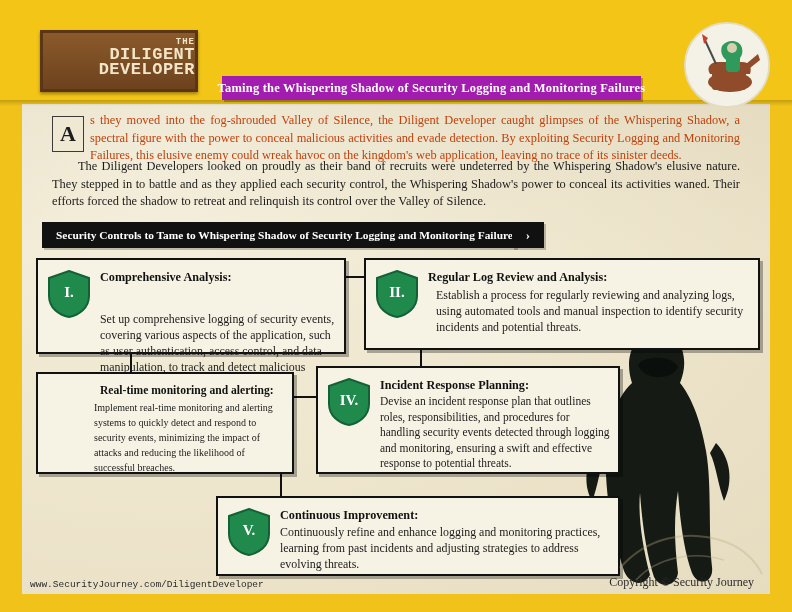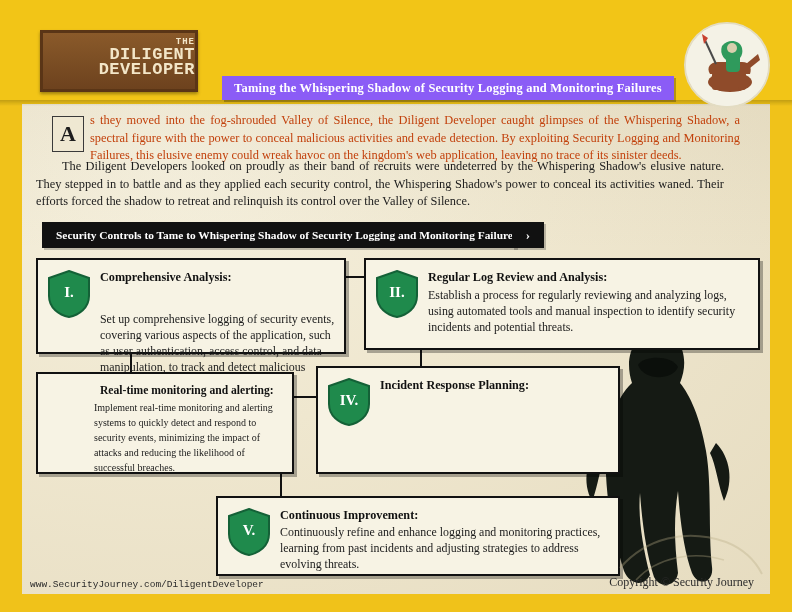--- a/index.html
+++ b/index.html
@@ -61,22 +61,22 @@
   .logo .l4{font-size:8px;letter-spacing:2px;margin-top:14px;}
   
   .knight{
     position:absolute;right:22px;top:22px;width:82px;height:82px;border-radius:50%;
     background:#f3f1e4;
     border:2px solid #e3dcc2;
     overflow:hidden;
   }
   
   .title-bar{
-    position:absolute;left:222px;top:76px;width:452px;height:24px;
-    background:#8b5cf6;
+    position:absolute;left:222px;top:76px;width:419px;height:24px;
+    background:#a21caf;
     display:flex;align-items:center;justify-content:center;
     box-shadow:2px 2px 0 rgba(0,0,0,.25);
   }
   .title-bar span{
     color:#fff;font-size:12.5px;font-weight:bold;letter-spacing:.2px;
     font-family:"Liberation Serif", serif;
     white-space:nowrap;
   }
   
   .dropcap{
@@ -84,21 +84,21 @@
     border:1px solid #3a3a3a;
     display:flex;align-items:center;justify-content:center;
     font-size:22px;font-weight:bold;color:#1d1d1d;
     background:#efe8d2;
   }
   .para1{
     position:absolute;left:90px;top:112px;width:650px;
     font-size:12.4px;line-height:17.5px;color:#c2410c;text-align:justify;
   }
   .para2{
-    position:absolute;left:36px;top:158px;width:688px;
+    position:absolute;left:52px;top:158px;width:688px;
     font-size:12.4px;line-height:17.5px;color:#1b1b1b;text-align:justify;
     text-indent:26px;
   }
   
   .section-bar{
     position:absolute;left:42px;top:222px;width:460px;height:26px;
     background:#111;display:flex;align-items:center;padding-left:14px;
     box-shadow:2px 2px 0 rgba(0,0,0,.22);
   }
   .section-bar span{color:#fff;font-size:11.4px;font-weight:bold;white-space:nowrap;}
@@ -239,36 +239,37 @@
   </div>
 
   <div class="card" style="left:364px;top:258px;width:392px;height:88px;">
     <div class="shield">
       <svg width="42" height="48" viewBox="0 0 42 48">
           <path d="M21 1 L41 8 V26 C41 38 31 45 21 47 C11 45 1 38 1 26 V8 Z" fill="#1f8a4c" stroke="#146137" stroke-width="2"></path>
         </svg>
       <div class="num">II.</div>
     </div>
     <div class="ctitle">Regular Log Review and Analysis:</div>
-    <div class="cbody" style="top:27px;">Establish a process for regularly reviewing and analyzing logs, using automated tools and manual inspection to identify security incidents and potential threats.</div>
+    <div class="cbody" style="top:27px;margin-left:8px;">Establish a process for regularly reviewing and analyzing logs, using automated tools and manual inspection to identify security incidents and potential threats.</div>
   </div>
 
   <div class="card" style="left:36px;top:372px;width:254px;height:98px;">
     <div class="ctitle" style="font-size:11.6px;">Real-time monitoring and alerting:</div>
     <div class="cbody" style="top:26px;left:56px;right:6px;font-size:10px;line-height:15px;">Implement real-time monitoring and alerting systems to quickly detect and respond to security events, minimizing the impact of attacks and reducing the likelihood of successful breaches.</div>
   </div>
 
   <div class="card" style="left:316px;top:366px;width:300px;height:104px;">
     <div class="shield">
       <svg width="42" height="48" viewBox="0 0 42 48">
           <path d="M21 1 L41 8 V26 C41 38 31 45 21 47 C11 45 1 38 1 26 V8 Z" fill="#1f8a4c" stroke="#146137" stroke-width="2"></path>
         </svg>
       <div class="num">IV.</div>
     </div>
     <div class="ctitle">Incident Response Planning:</div>
+    <div class="cbody" style="top:26px;left:62px;right:6px;font-size:11.5px;line-height:15.5px;">Devise an incident response plan that outlines roles, responsibilities, and procedures for handling security events detected through logging and monitoring, ensuring a swift and effective response to potential threats.</div>
   </div>
 
   <div class="card" style="left:216px;top:496px;width:400px;height:76px;">
     <div class="shield">
       <svg width="42" height="48" viewBox="0 0 42 48">
           <path d="M21 1 L41 8 V26 C41 38 31 45 21 47 C11 45 1 38 1 26 V8 Z" fill="#1f8a4c" stroke="#146137" stroke-width="2"></path>
         </svg>
       <div class="num">V.</div>
     </div>
     <div class="ctitle">Continuous Improvement:</div>

